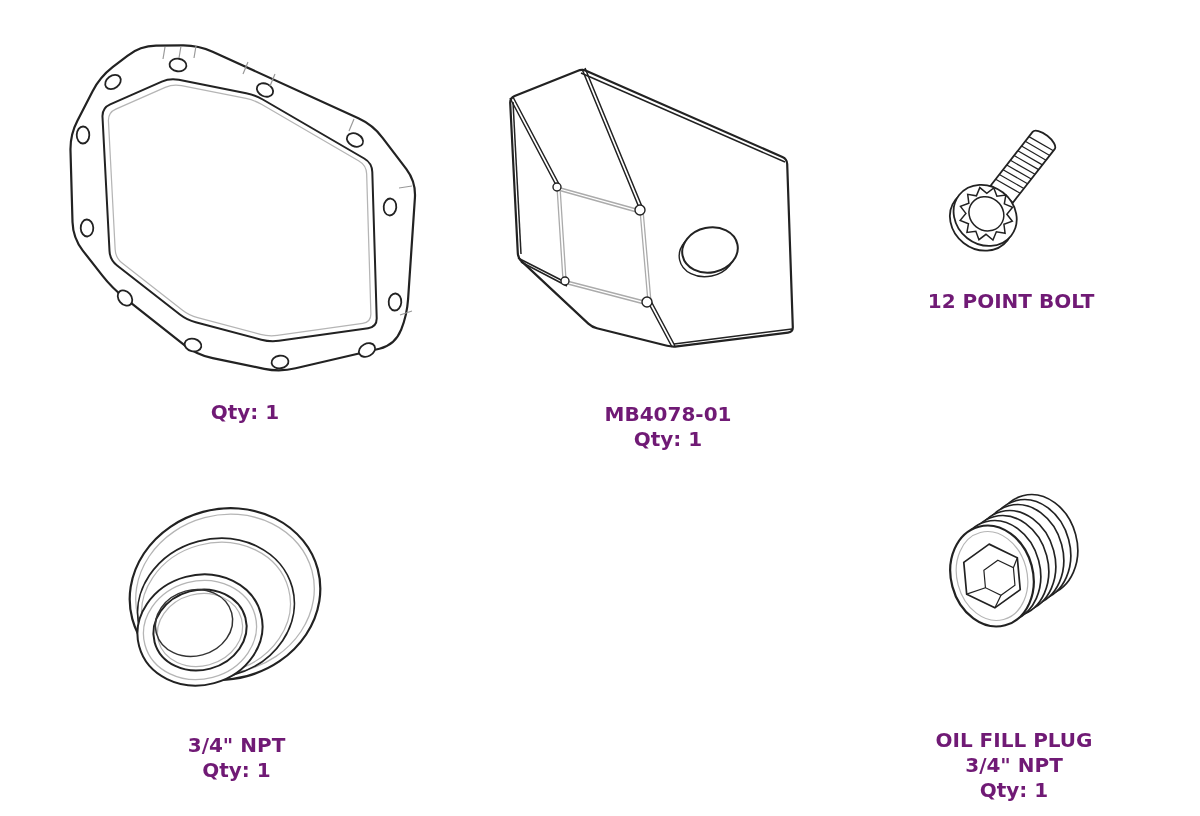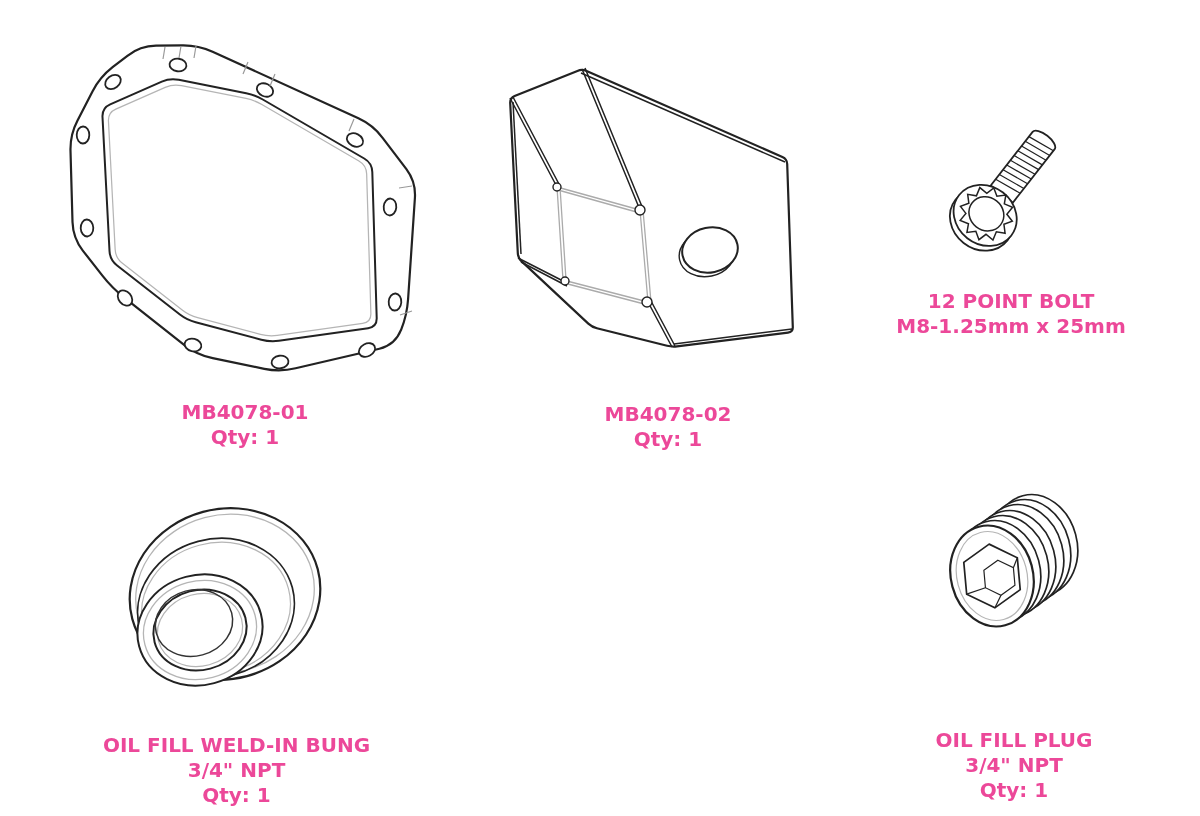--- a/index.html
+++ b/index.html
@@ -11,21 +11,21 @@
     overflow: hidden;
     font-family: "DejaVu Sans", sans-serif;
   }
   .part-svg { position: absolute; }
   .label {
     position: absolute;
     text-align: center;
     font-weight: 700;
     font-size: 20px;
     line-height: 25px;
-    color: #ec4899;
+    color: #701a75;
     white-space: nowrap;
   }
 </style>
 </head>
 <body>
 
 <div class="canvas">
 
   <svg class="part-svg" style="left:55px; top:20px;" width="380" height="362" viewBox="0 0 380 362">
     <path class="rpoly" fill="#ffffff" stroke="#222222" stroke-width="2.2" d="M37.6,71.2 Q45,57 57.6,47.2 L72.4,35.8 Q85,26 101.0,25.7 L127.0,25.3 Q143,25 157.6,31.7 L303.4,98.3 Q318,105 327.6,117.8 L351.4,149.2 Q361,162 359.9,178.0 L353.1,279.0 Q352,295 346.1,309.9 L345.9,310.1 Q340,325 324.4,328.7 L240.6,348.3 Q225,352 209.3,348.8 L157.7,338.2 Q142,335 129.4,325.1 L69.6,277.9 Q57,268 47.2,255.4 L27.8,230.6 Q18,218 17.5,202.0 L15.5,131.0 Q15,115 22.4,100.8 Z"></path>
@@ -110,36 +110,33 @@
     <ellipse cx="54" cy="84" rx="41" ry="51" transform="rotate(-15 54 84)" fill="#ffffff" stroke="#222222" stroke-width="2.2"></ellipse>
     <ellipse cx="54" cy="84" rx="35" ry="45" transform="rotate(-15 54 84)" fill="none" stroke="#b5b5b5" stroke-width="1.2"></ellipse>
     <g transform="translate(54,84) rotate(-10)">
       <polygon points="2.7,-31.9 28.1,-13.5 25.4,18.4 -2.7,31.9 -28.1,13.5 -25.4,-18.4" fill="#ffffff" stroke="#222222" stroke-width="1.7"></polygon>
       <polygon points="8.5,-14.5 22.5,-4.4 21,13.1 5.5,20.5 -8.5,10.4 -7,-7.1" fill="none" stroke="#222222" stroke-width="1.2"></polygon>
       <path d="M28.1,-13.5 L22.5,-4.4 M-2.7,31.9 L5.5,20.5 M-28.1,13.5 L-8.5,10.4" stroke="#222222" stroke-width="1.2" fill="none"></path>
     </g>
   </svg>
 
   <div class="label" style="left:95px; top:400px; width:300px;">
-    <div>MB4078-01</div>
     <div>Qty: 1</div>
   </div>
 
   <div class="label" style="left:518px; top:402px; width:300px;">
-    <div>MB4078-02</div>
+    <div>MB4078-01</div>
     <div>Qty: 1</div>
   </div>
 
   <div class="label" style="left:861px; top:289px; width:300px;">
     <div>12 POINT BOLT</div>
-    <div>M8-1.25mm x 25mm</div>
   </div>
 
   <div class="label" style="left:59px; top:733px; width:355px;">
-    <div>OIL FILL WELD-IN BUNG</div>
     <div>3/4" NPT</div>
     <div>Qty: 1</div>
   </div>
 
   <div class="label" style="left:864px; top:728px; width:300px;">
     <div>OIL FILL PLUG</div>
     <div>3/4" NPT</div>
     <div>Qty: 1</div>
   </div>
 

